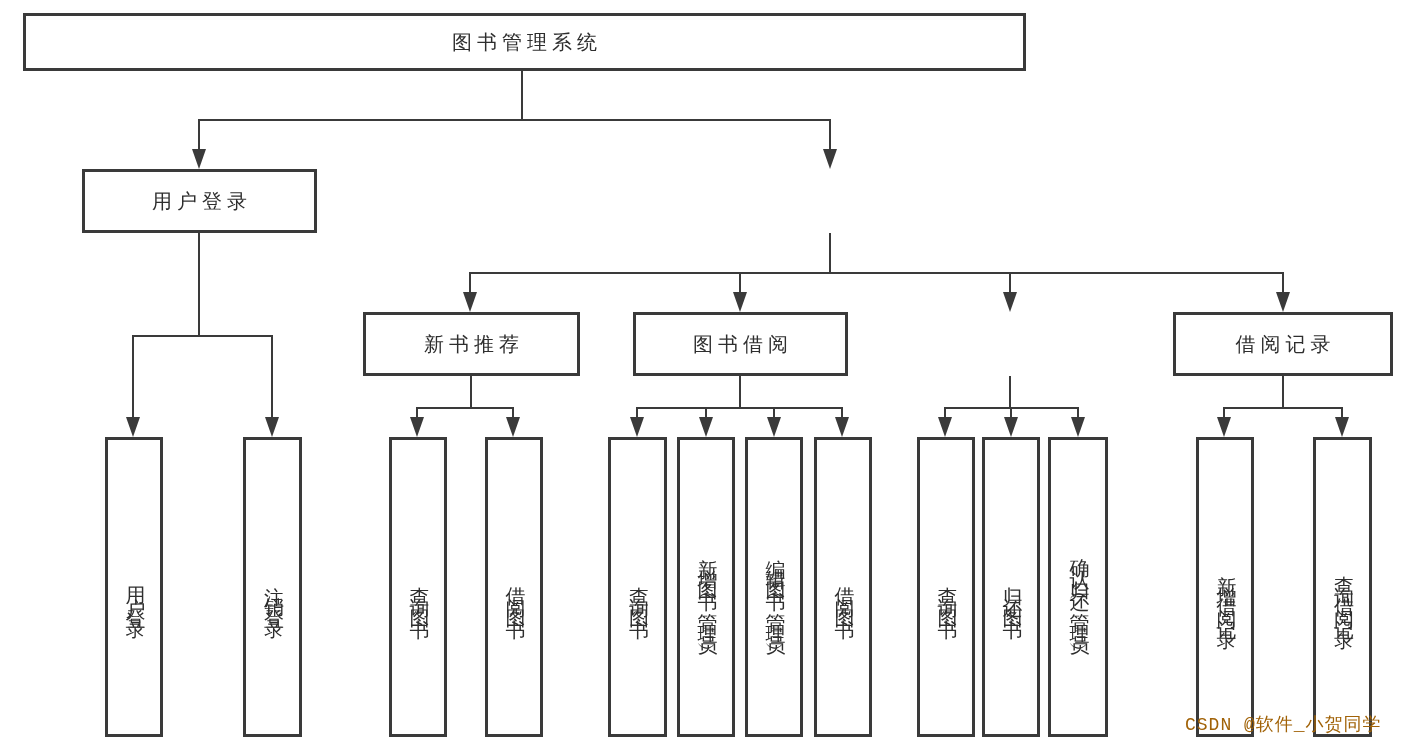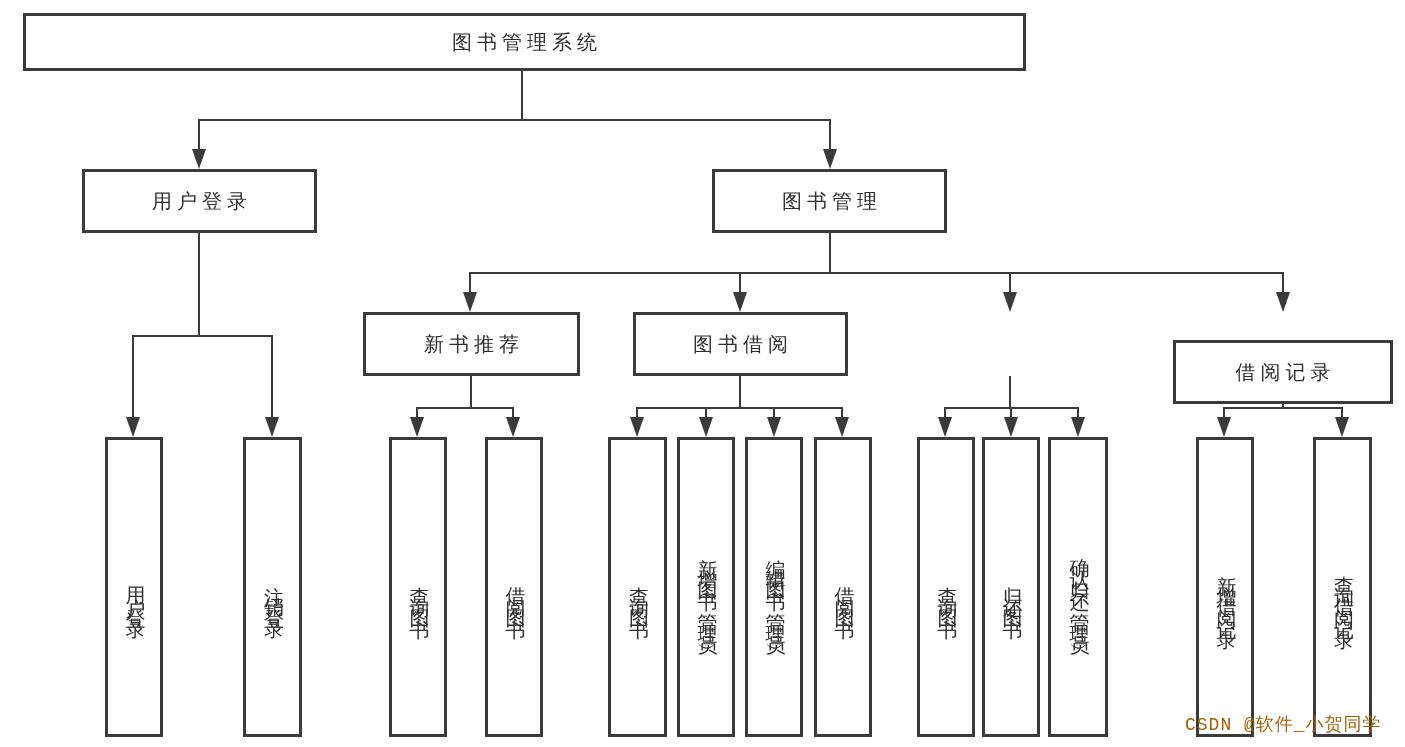--- a/index.html
+++ b/index.html
@@ -125,31 +125,28 @@
   <div class="vl" style="left:1341px;top:407px;height:12px;"></div>
   <div class="ah" style="left:1335px;top:417px;"></div>
 
   <div class="hbox" style="left:23px;top:13px;width:1003px;height:58px;">
     <span>图书管理系统</span>
   </div>
 
   <div class="hbox" style="left:82px;top:169px;width:235px;height:64px;">
     <span>用户登录</span>
   </div>
-  <div class="hbox" style="left:712px;top:169px;width:235px;height:64px;">
-    <span>图书管理</span>
-  </div>
 
   <div class="hbox" style="left:363px;top:312px;width:217px;height:64px;">
     <span>新书推荐</span>
   </div>
   <div class="hbox" style="left:633px;top:312px;width:215px;height:64px;">
     <span>图书借阅</span>
   </div>
-  <div class="hbox" style="left:1173px;top:312px;width:220px;height:64px;margin-top:28px;">
+  <div class="hbox" style="left:1173px;top:312px;width:220px;height:64px;">
     <span>借阅记录</span>
   </div>
 
   <div class="vbox" style="left:105px;width:58px;">
     <span class="vtext">用户登录</span>
   </div>
   <div class="vbox" style="left:243px;width:59px;">
     <span class="vtext">注销登录</span>
   </div>
 

